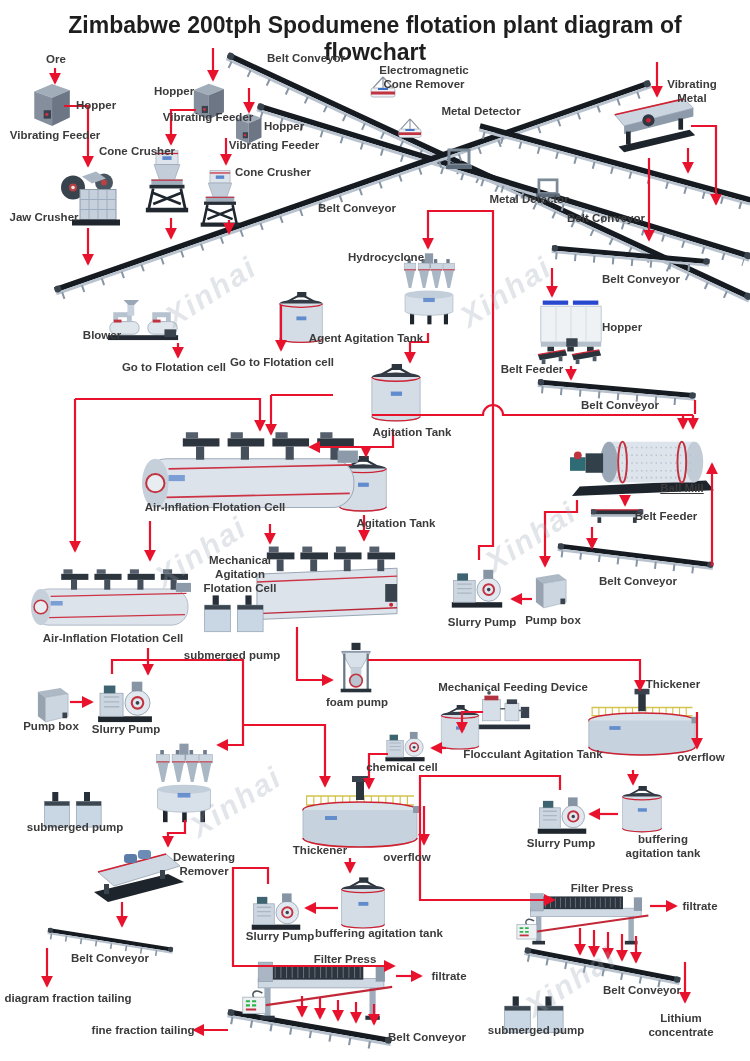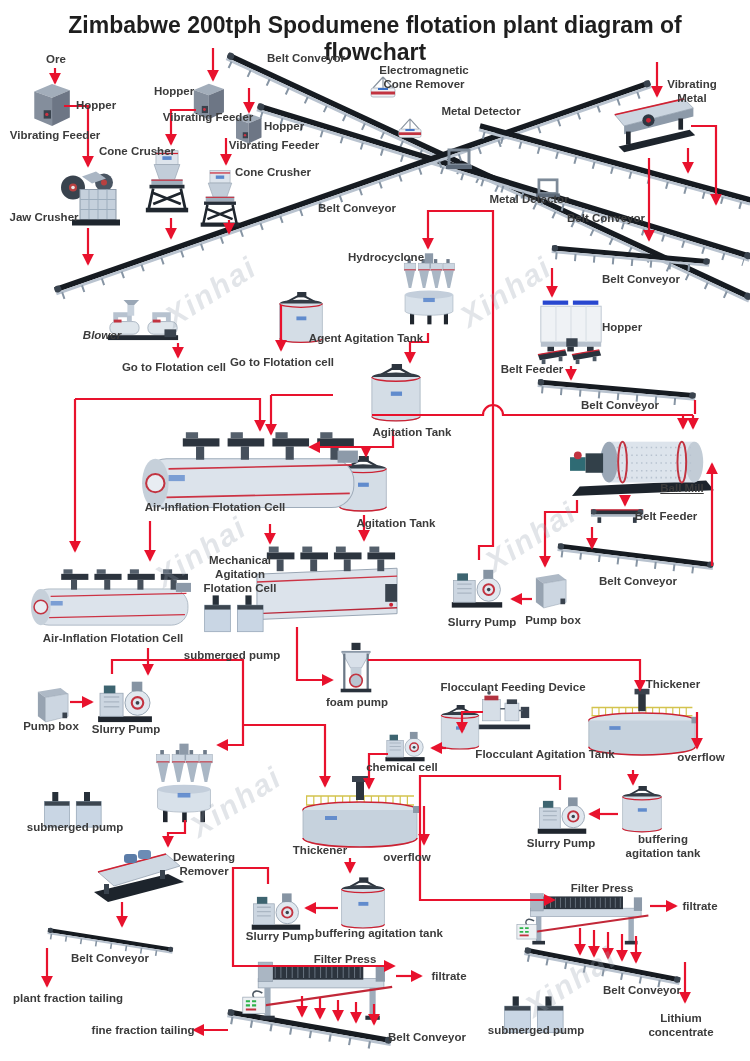--- a/index.html
+++ b/index.html
@@ -494,21 +494,21 @@
 <div class="lbl" style="left:481px;top:104px;">Metal Detector</div>
 <div class="lbl" style="left:692px;top:77px;">Vibrating
 Metal</div>
 <div class="lbl" style="left:529px;top:192px;">Metal Detector</div>
 <div class="lbl" style="left:357px;top:201px;">Belt Conveyor</div>
 <div class="lbl" style="left:606px;top:211px;">Belt Conveyor</div>
 <div class="lbl" style="left:641px;top:272px;">Belt Conveyor</div>
 <div class="lbl" style="left:622px;top:320px;">Hopper</div>
 <div class="lbl" style="left:532px;top:362px;">Belt Feeder</div>
 <div class="lbl" style="left:620px;top:398px;">Belt Conveyor</div>
-<div class="lbl" style="left:102px;top:328px;font-style:italic;">Blower</div>
+<div class="lbl" style="left:102px;top:328px;">Blower</div>
 <div class="lbl" style="left:174px;top:360px;">Go to Flotation cell</div>
 <div class="lbl" style="left:333px;top:331px;margin-left:33px;">Agent Agitation Tank</div>
 <div class="lbl" style="left:282px;top:355px;">Go to Flotation cell</div>
 <div class="lbl" style="left:386px;top:250px;">Hydrocyclone</div>
 <div class="lbl" style="left:412px;top:425px;">Agitation Tank</div>
 <div class="lbl" style="left:396px;top:516px;">Agitation Tank</div>
 <div class="lbl" style="left:682px;top:481px;text-decoration:underline;">Ball Mill</div>
 <div class="lbl" style="left:666px;top:509px;">Belt Feeder</div>
 <div class="lbl" style="left:638px;top:574px;">Belt Conveyor</div>
 <div class="lbl" style="left:215px;top:500px;">Air-Inflation Flotation Cell</div>
@@ -516,22 +516,22 @@
 <div class="lbl" style="left:240px;top:553px;">Mechanical
 Agitation
 Flotation Cell</div>
 <div class="lbl" style="left:232px;top:648px;">submerged pump</div>
 <div class="lbl" style="left:482px;top:615px;">Slurry Pump</div>
 <div class="lbl" style="left:553px;top:613px;">Pump box</div>
 <div class="lbl" style="left:357px;top:695px;">foam pump</div>
 <div class="lbl" style="left:51px;top:719px;">Pump box</div>
 <div class="lbl" style="left:126px;top:722px;">Slurry Pump</div>
 <div class="lbl" style="left:75px;top:820px;">submerged pump</div>
-<div class="lbl" style="left:513px;top:680px;">Flocculant Feeding Device</div>
-<div class="lbl" style="left:533px;top:747px;margin-left:12px;">Flocculant Agitation Tank</div>
+<div class="lbl" style="left:513px;top:680px;">Mechanical Feeding Device</div>
+<div class="lbl" style="left:533px;top:747px;">Flocculant Agitation Tank</div>
 <div class="lbl" style="left:402px;top:760px;">chemical cell</div>
 <div class="lbl" style="left:673px;top:677px;">Thickener</div>
 <div class="lbl" style="left:701px;top:750px;">overflow</div>
 <div class="lbl" style="left:663px;top:832px;">buffering agitation tank</div>
 <div class="lbl" style="left:561px;top:836px;">Slurry Pump</div>
 <div class="lbl" style="left:602px;top:881px;">Filter Press</div>
 <div class="lbl" style="left:700px;top:899px;">filtrate</div>
 <div class="lbl" style="left:642px;top:983px;">Belt Conveyor</div>
 <div class="lbl" style="left:536px;top:1023px;">submerged pump</div>
 <div class="lbl" style="left:681px;top:1011px;">Lithium concentrate</div>
@@ -539,15 +539,15 @@
 <div class="lbl" style="left:407px;top:850px;">overflow</div>
 <div class="lbl" style="left:379px;top:926px;">buffering agitation tank</div>
 <div class="lbl" style="left:280px;top:929px;">Slurry Pump</div>
 <div class="lbl" style="left:345px;top:952px;">Filter Press</div>
 <div class="lbl" style="left:449px;top:969px;">filtrate</div>
 <div class="lbl" style="left:427px;top:1030px;">Belt Conveyor</div>
 <div class="lbl" style="left:143px;top:1023px;">fine fraction tailing</div>
 <div class="lbl" style="left:204px;top:850px;">Dewatering
 Remover</div>
 <div class="lbl" style="left:110px;top:951px;">Belt Conveyor</div>
-<div class="lbl" style="left:68px;top:991px;">plant fraction tailing</div>
+<div class="lbl" style="left:68px;top:991px;">diagram fraction tailing</div>
 
 </div>
 
 </body></html>

